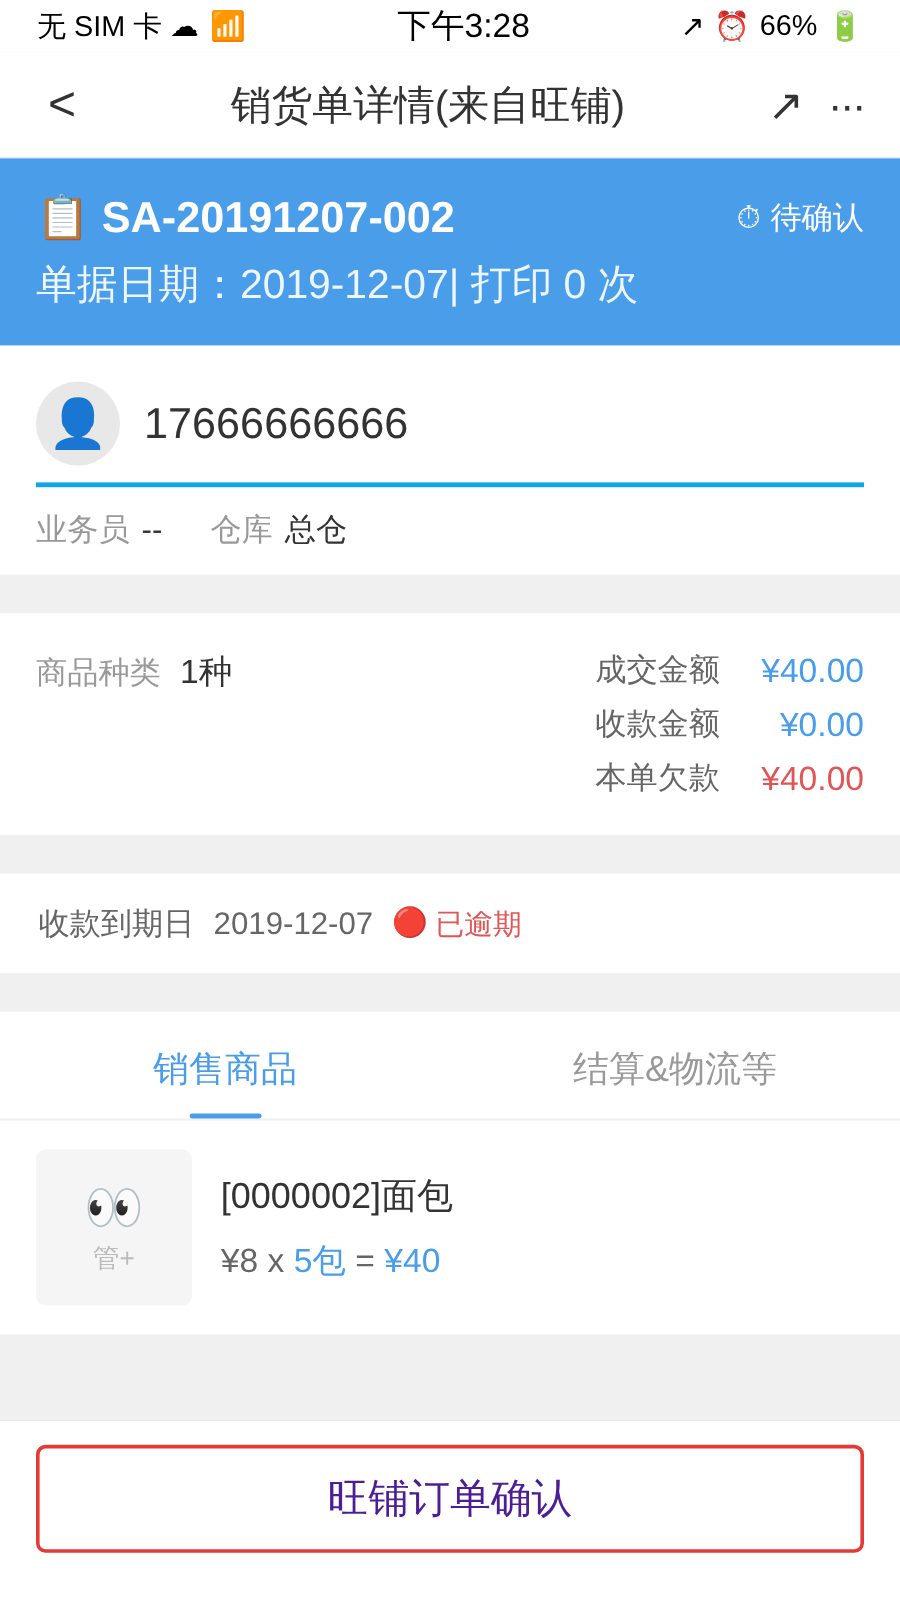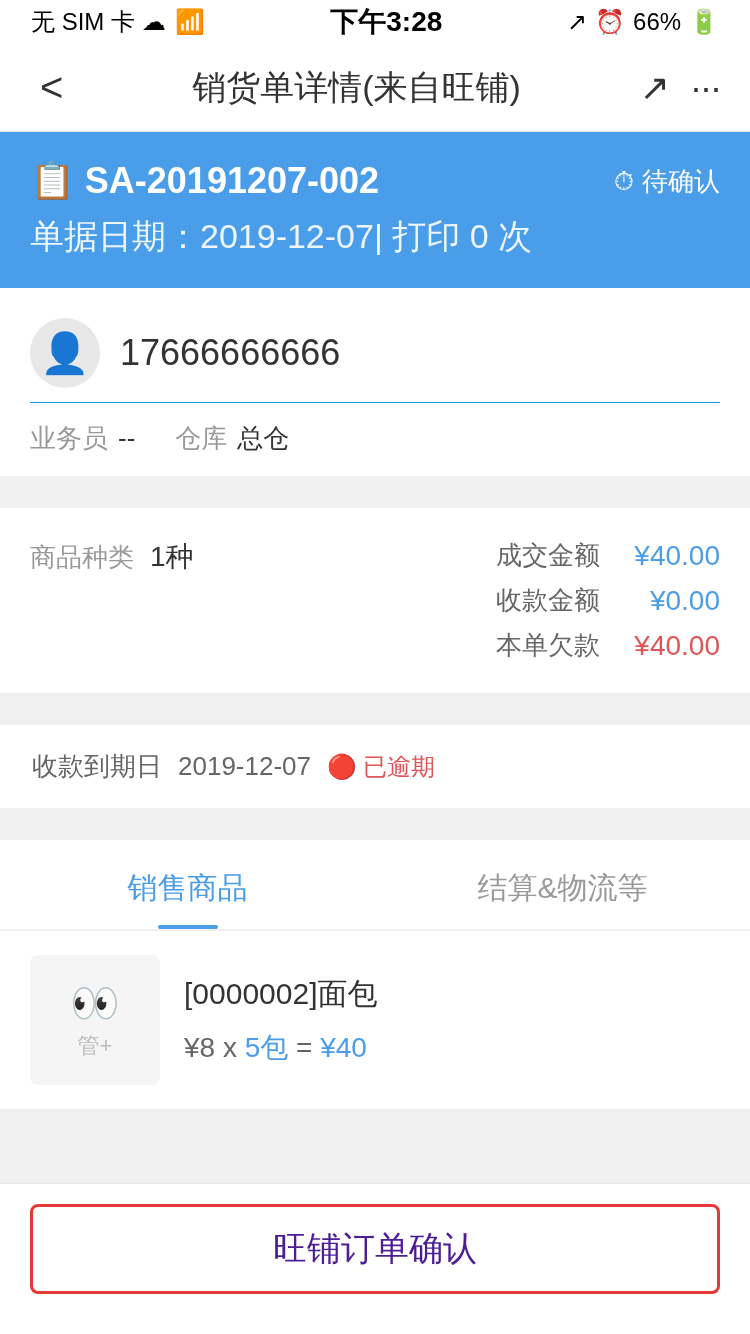--- a/index.html
+++ b/index.html
@@ -19,21 +19,21 @@
       height: 44px;
       background: #fff;
       display: flex;
       align-items: center;
       justify-content: space-between;
       padding: 0 31px;
       font-size: 24px;
       color: #000;
     }
     .status-left { display: flex; align-items: center; gap: 10px; }
-    .status-center { font-size: 28px; font-weight: 700; }
+    .status-center { font-size: 28px; font-weight: 400; }
     .status-right { display: flex; align-items: center; gap: 8px; font-size: 24px; }
 
     
     .nav-bar {
       width: 100%;
       height: 88px;
       background: #fff;
       display: flex;
       align-items: center;
       justify-content: space-between;
@@ -112,21 +112,21 @@
       color: #666;
       margin-bottom: 18px;
       padding-left: 90px;
     }
     .customer-meta {
       display: flex;
       align-items: center;
       gap: 40px;
       font-size: 26px;
       color: #666;
-      border-top: 1px solid #0ea5e9;
+      border-top: 4px solid #0ea5e9;
       padding-top: 18px;
     }
     .meta-item { display: flex; align-items: center; gap: 10px; }
     .meta-label { color: #999; }
     .meta-value { color: #333; }
 
     
     .summary-section {
       background: #fff;
       margin-top: 16px;

